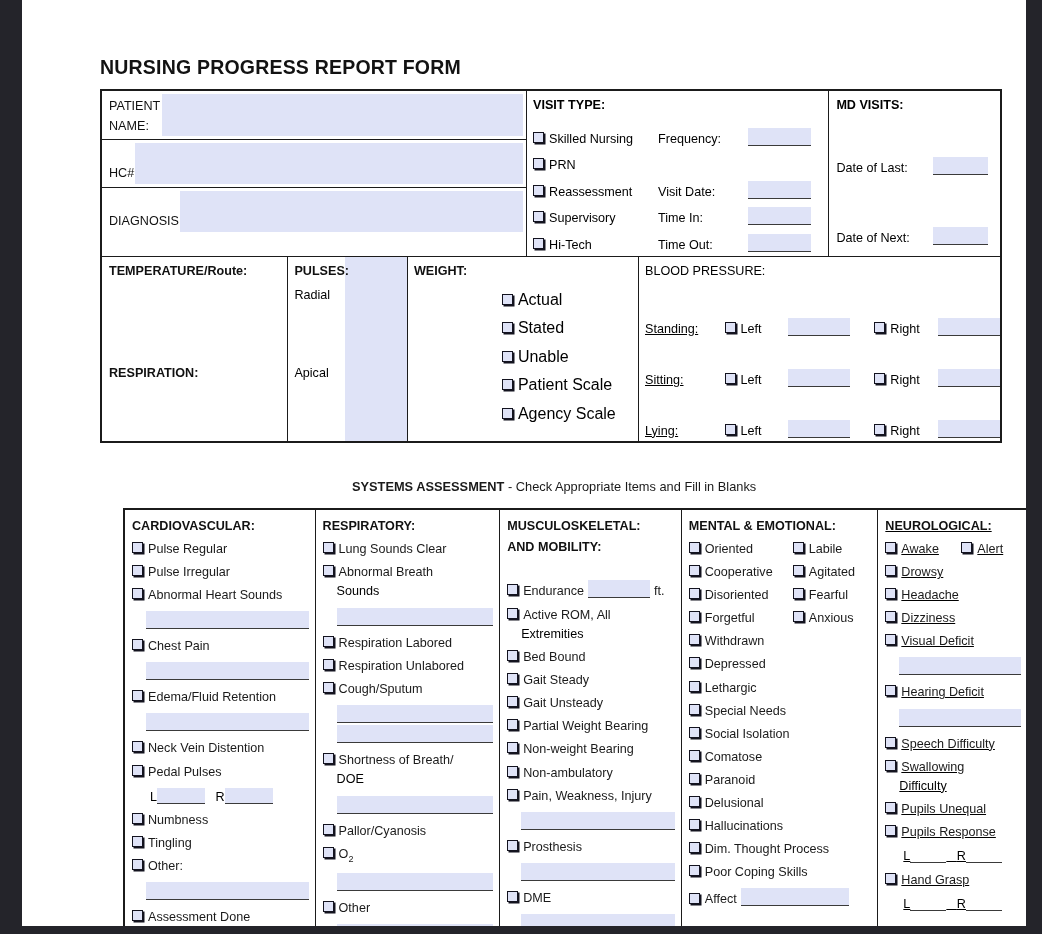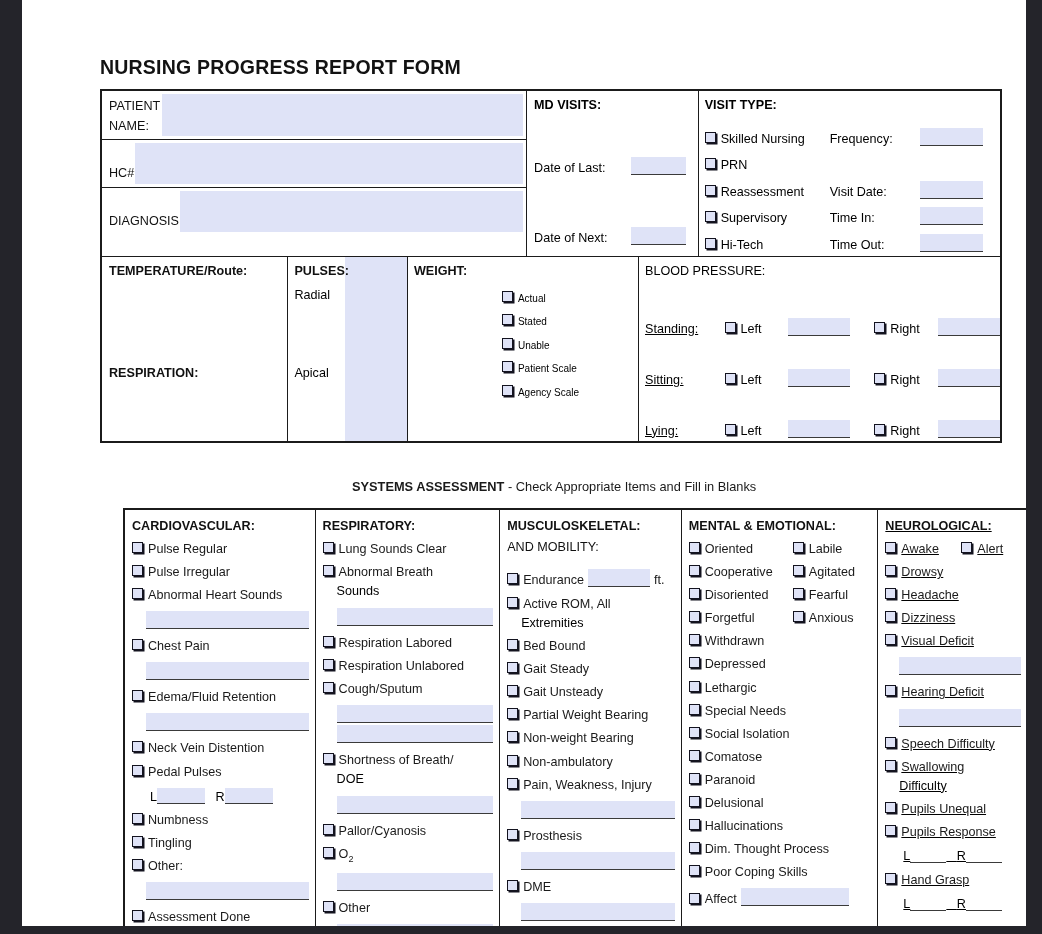--- a/index.html
+++ b/index.html
@@ -43,41 +43,41 @@
   .md-lab{width:97px;}
 
   
   .c-temp{width:186px;position:relative;height:184px;padding-left:33px;}
   .c-pulse{width:120px;position:relative;height:184px;}
   .c-weight{width:232px;position:relative;height:184px;padding:7px 0 0 6px;box-sizing:border-box;}
   .c-bp{width:362px;position:relative;height:184px;padding:7px 0 0 6px;box-sizing:border-box;}
   .vit-lab{position:absolute;font-size:12.6px;font-weight:bold;color:#111;}
   .pulse-fill{position:absolute;left:57px;top:0;width:63px;bottom:0;background:#dfe3f7;}
   .pulse-lab{position:absolute;left:6px;font-size:12.6px;}
-  .w-item{margin:0 0 10.5px 88px;font-size:10px;}
+  .w-item{margin:0 0 10.5px 88px;font-size:16px;}
   .bp-title{font-size:12.6px;font-weight:normal;margin-bottom:7px;}
   .bp-row{display:flex;align-items:flex-end;height:51px;font-size:12.6px;}
   .bp-pos{width:88px;text-decoration:underline;}
   .bp-side{width:70px;}
   .bp-fld{width:69px;margin-right:24px;}
 
   
   .sa-cap{position:absolute;left:330px;top:479px;font-size:12.8px;color:#1a1a1a;}
 
   
   .tbl-sys{position:absolute;left:101px;top:508px;width:906px;border:2.2px solid #1b1b1b;border-bottom:none;box-sizing:border-box;display:flex;height:418px;}
   .syscol{box-sizing:border-box;padding:9px 6px 0 7px;position:relative;}
   .syscol + .syscol{border-left:1.1px solid #1b1b1b;}
   .col-cv{width:190px;}
   .col-resp{width:185px;}
   .col-mus{width:182px;}
   .col-ment{width:197px;}
   .col-neuro{width:150px;text-decoration:underline;}
   .sec-h{font-size:12.6px;font-weight:bold;color:#111;margin-bottom:9px;}
-  .sec-h2{font-size:12.6px;font-weight:normal;color:#111;margin-bottom:15px;margin-top:-2px;}
+  .sec-h2{font-size:12.6px;font-weight:bold;color:#111;margin-bottom:26px;margin-top:-2px;}
   .it{font-size:12.6px;color:#1a1a1a;margin-bottom:9.5px;line-height:1.0;white-space:nowrap;}
   .cont{font-size:12.6px;margin:-4px 0 9.5px 14px;}
   .wfld{display:block;background:#dfe3f7;border-bottom:1px solid #3a3a3a;height:17px;margin:2px 0 10px 14px;}
   .lr{font-size:12.6px;margin:0 0 9.5px 18px;}
   .lr .blankline{width:48px;}
   .lr .fldsm{width:48px;display:inline-block;background:#dfe3f7;border-bottom:1px solid #3a3a3a;height:15px;vertical-align:bottom;}
   .two{display:flex;}
   .two .c1{width:104px;}
   .two .c2{width:auto;}
   .neu-two{display:flex;}
@@ -105,61 +105,61 @@
         <div class="pt-row">
           <div class="pt-lab" style="top:26px">HC#</div>
           <div class="pt-fill" style="left:33px"></div>
         </div>
         <div class="pt-row">
           <div class="pt-lab" style="top:26px">DIAGNOSIS</div>
           <div class="pt-fill" style="left:78px"></div>
         </div>
       </div>
 
+      <div class="cell c-visit bl">
+        <div class="vt-title">VISIT TYPE:</div>
+
+        <div class="vt-line">
+          <span class="vt-chk"><span class="cb"></span><span>Skilled Nursing</span></span>
+          <span class="vt-lab">Frequency:</span>
+          <span class="fld vt-fld"></span>
+        </div>
+
+        <div class="vt-line">
+          <span class="vt-chk"><span class="cb"></span><span>PRN</span></span>
+        </div>
+
+        <div class="vt-line">
+          <span class="vt-chk"><span class="cb"></span><span>Reassessment</span></span>
+          <span class="vt-lab">Visit Date:</span>
+          <span class="fld vt-fld"></span>
+        </div>
+
+        <div class="vt-line">
+          <span class="vt-chk"><span class="cb"></span><span>Supervisory</span></span>
+          <span class="vt-lab">Time In:</span>
+          <span class="fld vt-fld"></span>
+        </div>
+
+        <div class="vt-line">
+          <span class="vt-chk"><span class="cb"></span><span>Hi-Tech</span></span>
+          <span class="vt-lab">Time Out:</span>
+          <span class="fld vt-fld"></span>
+        </div>
+      </div>
+
       <div class="cell c-md bl">
         <div class="md-title">MD VISITS:</div>
         <div class="md-line" style="margin-top:45px">
           <span class="md-lab">Date of Last:</span>
           <span class="fld" style="width:55px"></span>
         </div>
         <div class="md-line" style="margin-top:52px">
           <span class="md-lab">Date of Next:</span>
           <span class="fld" style="width:55px"></span>
-        </div>
-      </div>
-
-      <div class="cell c-visit bl">
-        <div class="vt-title">VISIT TYPE:</div>
-
-        <div class="vt-line">
-          <span class="vt-chk"><span class="cb"></span><span>Skilled Nursing</span></span>
-          <span class="vt-lab">Frequency:</span>
-          <span class="fld vt-fld"></span>
-        </div>
-
-        <div class="vt-line">
-          <span class="vt-chk"><span class="cb"></span><span>PRN</span></span>
-        </div>
-
-        <div class="vt-line">
-          <span class="vt-chk"><span class="cb"></span><span>Reassessment</span></span>
-          <span class="vt-lab">Visit Date:</span>
-          <span class="fld vt-fld"></span>
-        </div>
-
-        <div class="vt-line">
-          <span class="vt-chk"><span class="cb"></span><span>Supervisory</span></span>
-          <span class="vt-lab">Time In:</span>
-          <span class="fld vt-fld"></span>
-        </div>
-
-        <div class="vt-line">
-          <span class="vt-chk"><span class="cb"></span><span>Hi-Tech</span></span>
-          <span class="vt-lab">Time Out:</span>
-          <span class="fld vt-fld"></span>
         </div>
       </div>
     </div>
 
     <div class="row-top bt">
 
       <div class="cell c-temp">
         <div class="vit-lab" style="left:7px;top:7px">TEMPERATURE/Route:</div>
         <div class="vit-lab" style="left:7px;top:109px">RESPIRATION:</div>
       </div>

